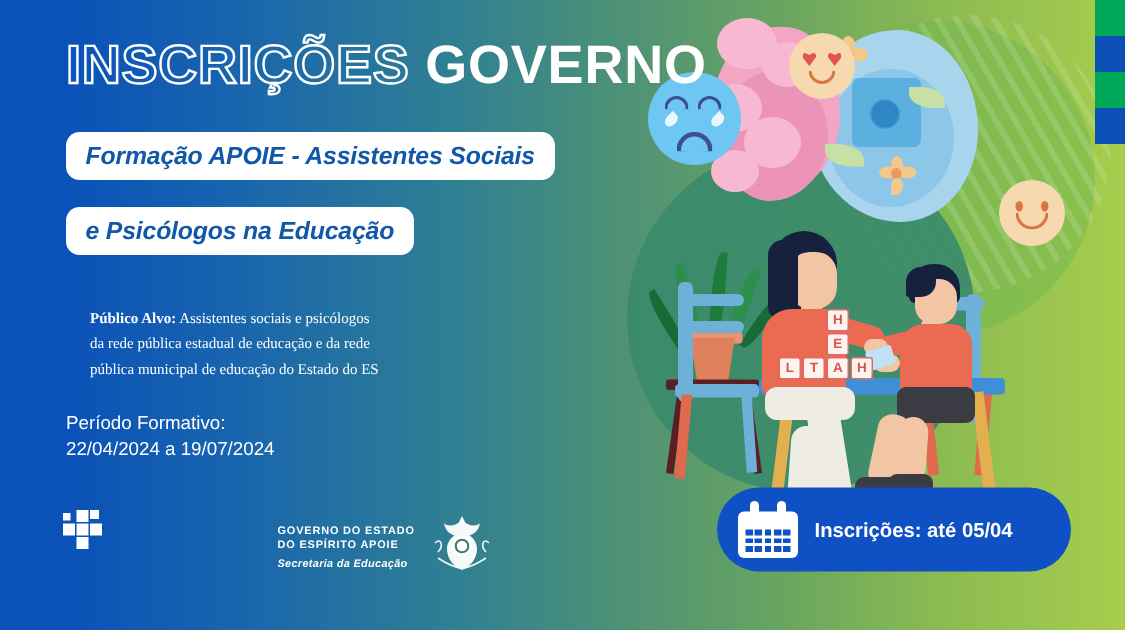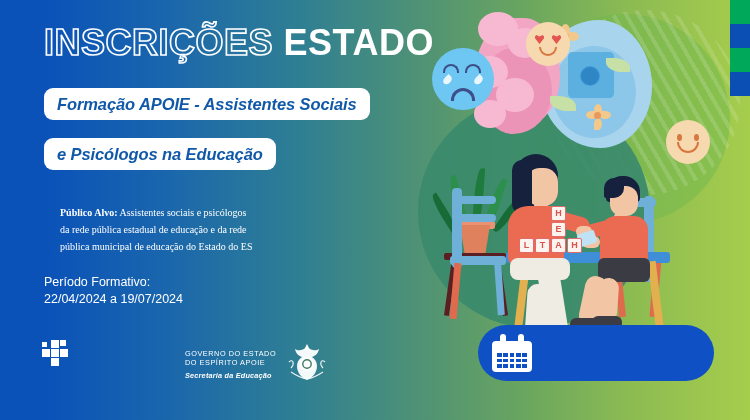--- a/index.html
+++ b/index.html
@@ -104,21 +104,21 @@
 
   
   #cefope{position:absolute;left:42px;top:340px;display:flex;align-items:flex-end;}
   #cefope .word{color:#fff;font-size:30px;font-weight:bold;letter-spacing:-.6px;
     font-family:"Liberation Sans",sans-serif;line-height:30px;}
   #cefope .plus{position:relative;width:34px;height:30px;margin-left:-3px;margin-bottom:7px;}
   #cefope .plus i{position:absolute;background:#fff;display:block;}
 
   #gov{position:absolute;left:185px;top:342px;display:flex;align-items:center;gap:9px;}
   #gov .govtxt{color:#fff;font-family:"Liberation Sans",sans-serif;}
-  #gov .g1,#gov .g2{font-size:7.3px;font-weight:normal;letter-spacing:.55px;line-height:9.5px;}
+  #gov .g1,#gov .g2{font-size:7.3px;font-weight:bold;letter-spacing:.55px;line-height:9.5px;}
   #gov .g3{font-size:7.3px;font-style:italic;font-weight:bold;letter-spacing:.2px;margin-top:3px;}
   #arms{width:44px;height:44px;position:relative;}
 
   
   #badge{position:absolute;left:478px;top:325px;width:236px;height:56px;background:#0f51c4;
     border-radius:28px;display:flex;align-items:center;padding-left:14px;}
   #cal{width:40px;height:38px;position:relative;flex:0 0 auto;}
   #cal .body{position:absolute;left:0;top:7px;width:40px;height:31px;background:#fff;border-radius:4px;}
   #cal .ring{position:absolute;top:0;width:6px;height:11px;background:#fff;border-radius:3px;}
   #cal .grid{position:absolute;left:5px;top:19px;width:30px;height:15px;
@@ -277,21 +277,21 @@
   </div>
 
   <div id="cornerblocks">
     <div style="background:#00a85a"></div>
     <div style="background:#0b4fb5"></div>
     <div style="background:#00a85a"></div>
     <div style="background:#0b4fb5"></div>
   </div>
 
   <div id="headline">
-    <span class="hl-outline">INSCRIÇÕES</span><span style="color:#fff;font-size:36px;font-weight:bold;"> </span><span class="hl-solid">ESTADO</span>
+    <span class="hl-outline">INSCRIÇÕES</span><span style="color:#fff;font-size:36px;font-weight:bold;"> </span><span class="hl-solid">GOVERNO</span>
   </div>
 
   <div class="pill" id="pill1">
     <span>Formação APOIE - Assistentes Sociais</span>
   </div>
   <div class="pill" id="pill2">
     <span>e Psicólogos na Educação</span>
   </div>
 
   <div id="body1"><b>Público Alvo:</b><span> Assistentes sociais e psicólogos
@@ -352,16 +352,17 @@
           <i></i>
           <i></i>
         <i></i>
           <i></i>
           <i></i>
           <i></i>
           <i></i>
       </div>
     </div>
     <div id="badgetxt">
+      <div id="bdate">Inscrições: até 05/04</div>
     </div>
   </div>
 
 </div>
 
 </body></html>

